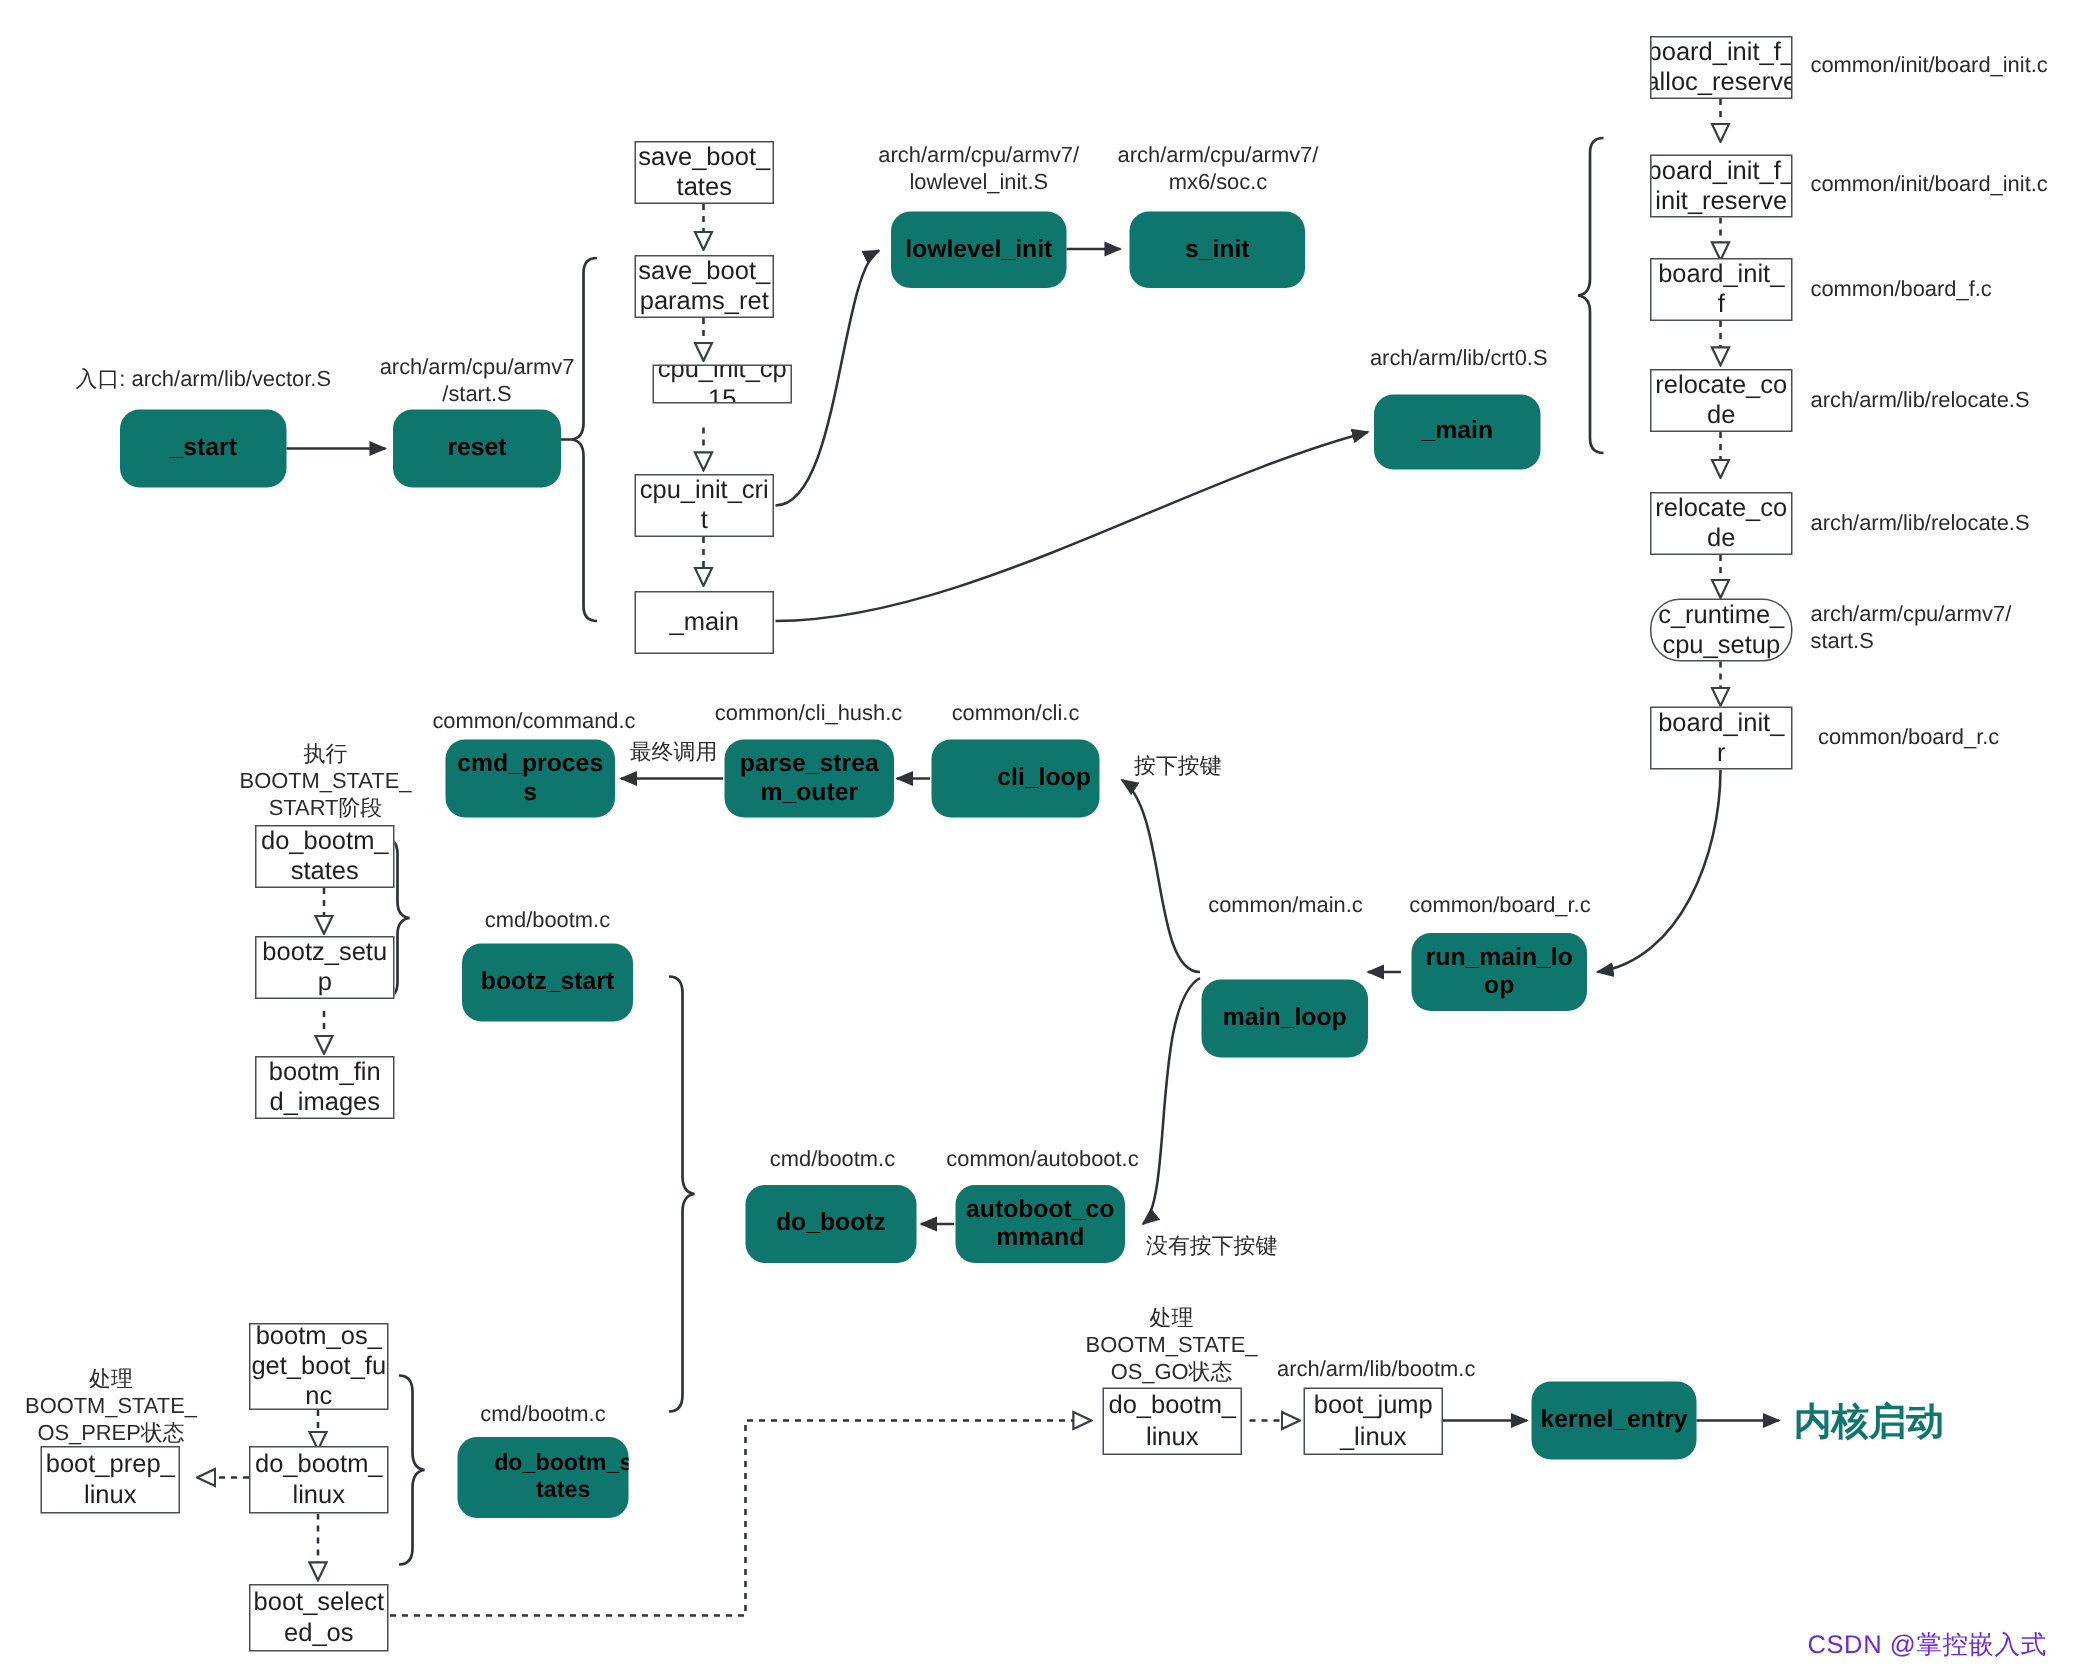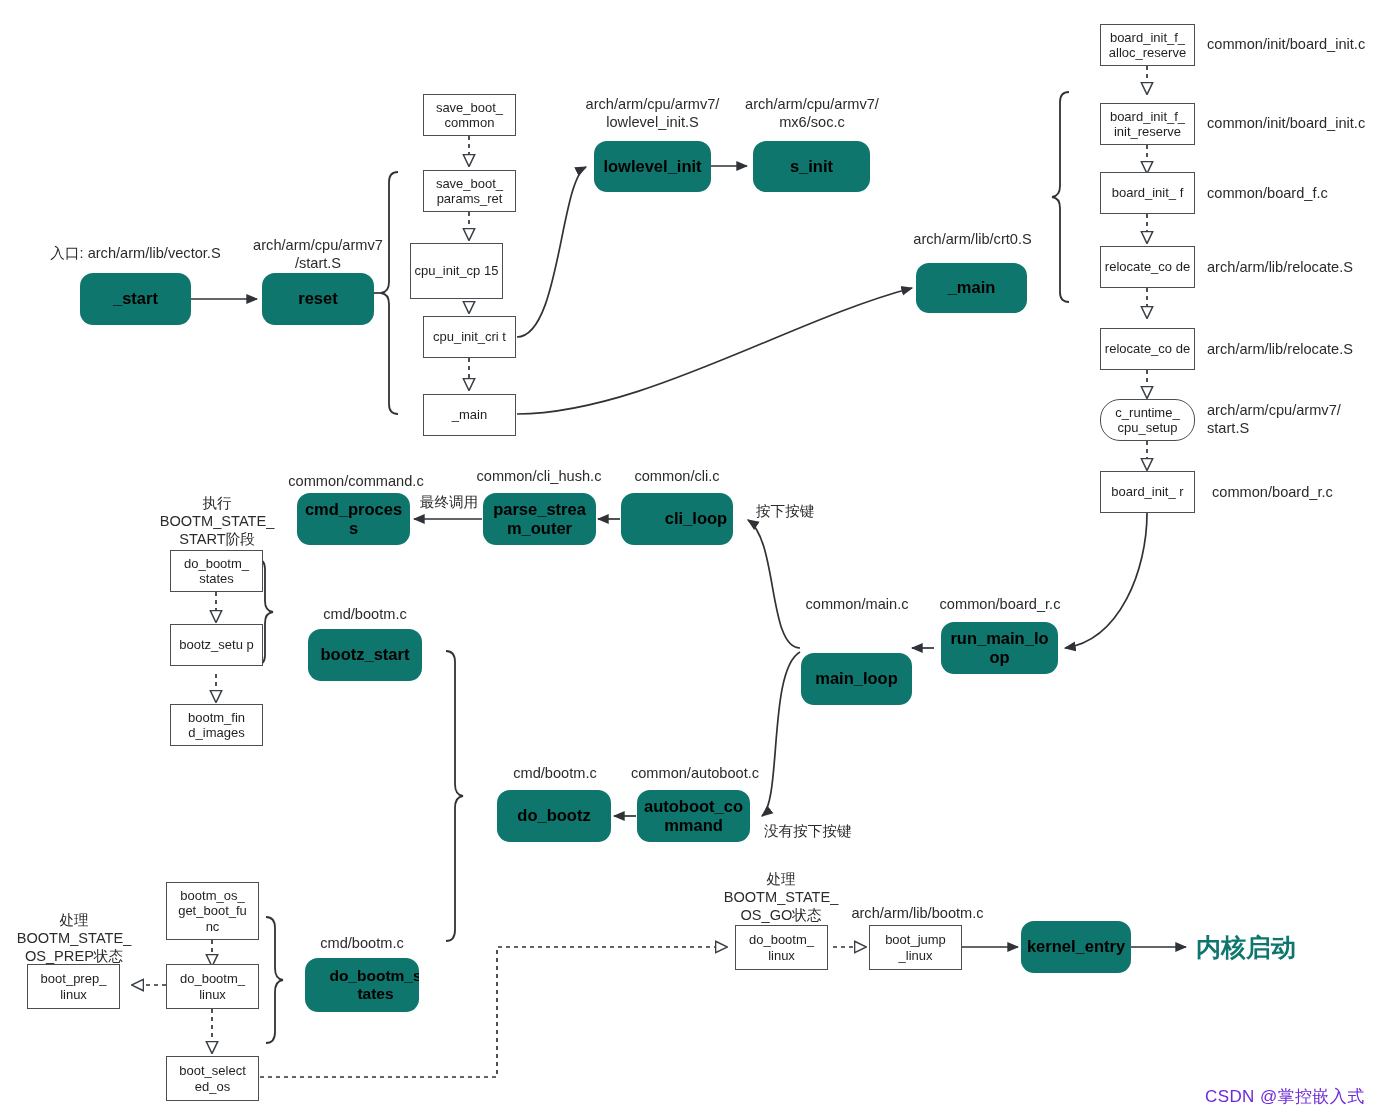--- a/index.html
+++ b/index.html
@@ -17,21 +17,21 @@
     align-items:center;justify-content:center;text-align:center;
     line-height:1.18;overflow:hidden;
   }
   .rnode{
     background:#0f766e;border-radius:13px;color:#000;
     font-weight:bold;font-size:16.5px;padding:2px 6px;
   }
   .rnode.small{font-size:15.5px;padding-left:33px;}
   .bnode{
     background:#ffffff;border:1.7px solid #4a4f55;color:#1f1f1f;
-    font-size:13px;padding:1px 3px;
+    font-size:17px;padding:1px 3px;
   }
   
   .lbl{
     position:absolute;font-size:14.6px;color:#2b2b2b;
     text-align:center;line-height:1.22;white-space:pre-line;
   }
   .lbl.left{text-align:left;}
   .big{
     position:absolute;font-size:25px;font-weight:bold;color:#0f766e;
     white-space:nowrap;
@@ -173,26 +173,26 @@
   <div class="node rnode" style="left:497px;top:790px;width:114px;height:52px;">do_bootz</div>
 
   <div class="node rnode" style="left:308px;top:629px;width:114px;height:52px;">bootz_start</div>
 
   <div class="node rnode small" style="left:305px;top:958px;width:114px;height:54px;">do_bootm_s
 tates</div>
 
   <div class="node rnode" style="left:1021px;top:921px;width:110px;height:52px;">kernel_entry</div>
 
   <div class="node bnode" style="left:423px;top:94px;width:93px;height:42px;">save_boot_
-common</div>
+tates</div>
 
   <div class="node bnode" style="left:423px;top:170px;width:93px;height:42px;">save_boot_
 params_ret</div>
 
-  <div class="node bnode" style="left:410px;top:243px;width:93px;height:56px;">cpu_init_cp
+  <div class="node bnode" style="left:435px;top:243px;width:93px;height:26px;">cpu_init_cp
 15</div>
 
   <div class="node bnode" style="left:423px;top:316px;width:93px;height:42px;">cpu_init_cri
 t</div>
 
   <div class="node bnode" style="left:423px;top:394px;width:93px;height:42px;">_main</div>
 
   <div class="node bnode" style="left:1100px;top:24px;width:95px;height:42px;">board_init_f_
 alloc_reserve</div>
 

